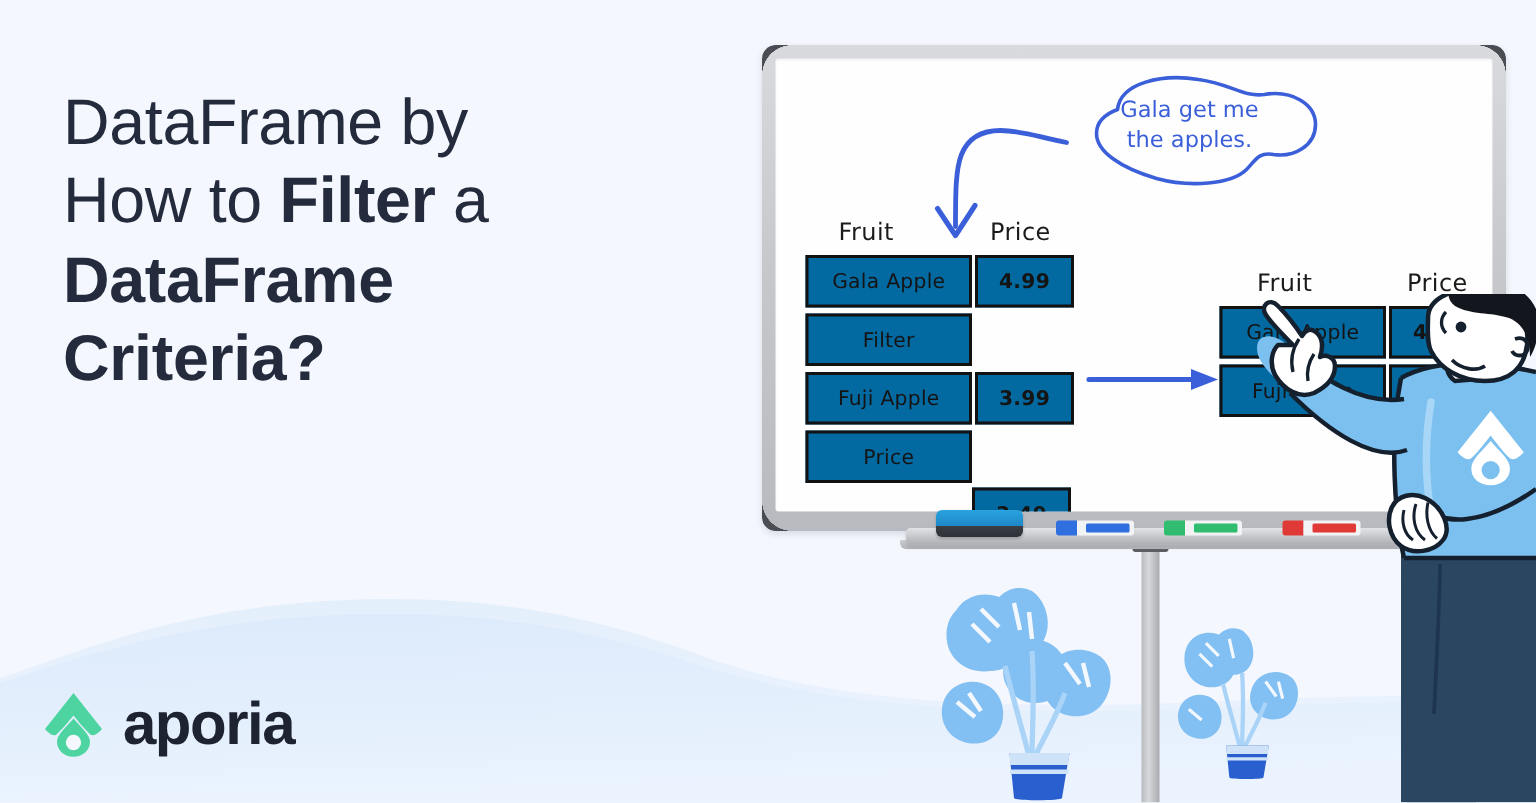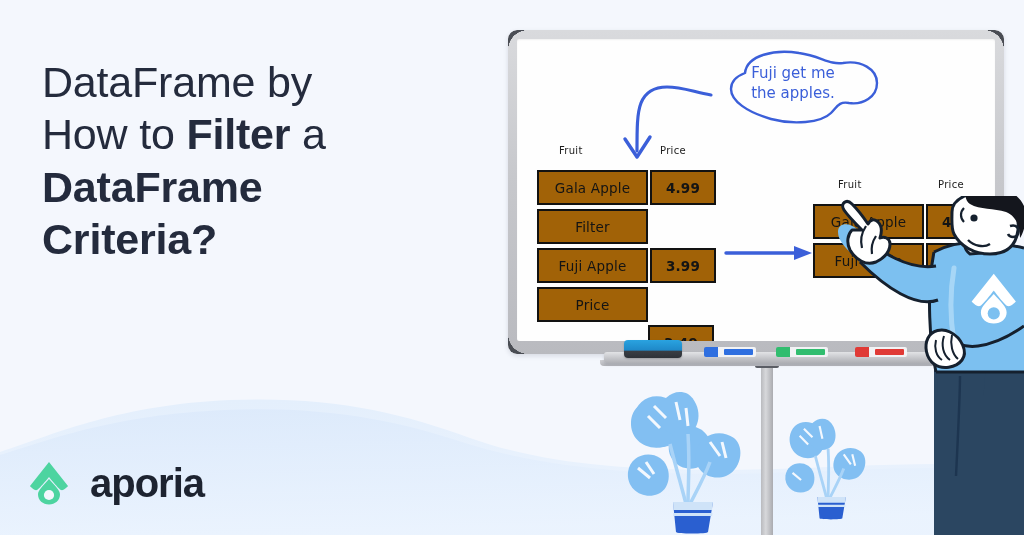--- a/index.html
+++ b/index.html
@@ -16,21 +16,21 @@
   
   .headline{
     position:absolute;left:42px;top:56px;width:420px;
     font-size:43px;line-height:1.22;
     color:#242b3d;letter-spacing:-0.2px;font-weight:400;
   }
   .headline b{font-weight:700;}
   .hl-line{display:block;white-space:nowrap;}
 
   
-  .logo{position:absolute;left:28px;top:460px;display:flex;align-items:center;gap:20px;}
+  .logo{position:absolute;left:28px;top:460px;display:flex;align-items:center;gap:12px;}
   .logo-mark{width:42px;height:46px;display:block;}
   .logo-word{font-size:40px;font-weight:700;color:#1d2330;letter-spacing:-1px;line-height:1;}
 
   
   .board-wrap{position:absolute;left:508px;top:30px;width:496px;height:324px;}
   .board-frame{
     position:absolute;inset:0;border-radius:9px;
     background:linear-gradient(180deg,#d9dadd 0%,#c7c8cc 45%,#b9babf 100%);
     box-shadow:0 2px 5px rgba(40,50,70,.14);
   }
@@ -52,25 +52,25 @@
             mask:radial-gradient(circle 20px at 20px 0px,transparent 99%,#000 100%);}
   .corner.br{right:0;bottom:0;border-bottom-right-radius:9px;
     -webkit-mask:radial-gradient(circle 20px at 0px 0px,transparent 99%,#000 100%);
             mask:radial-gradient(circle 20px at 0px 0px,transparent 99%,#000 100%);}
 
   
   .hand{font-family:"DejaVu Sans", sans-serif;}
 
   .tbl{position:absolute;}
   .tbl .col-head{
-    position:absolute;font-size:10px;color:#1b1b1b;font-weight:400;
+    position:absolute;font-size:16px;color:#1b1b1b;font-weight:400;
     letter-spacing:.3px;
   }
   .cellbox{
-    position:absolute;border:2.4px solid #121212;background:#a16207;
+    position:absolute;border:2.4px solid #121212;background:#0369a1;
     display:flex;align-items:center;justify-content:center;
     font-size:13.5px;color:#141414;letter-spacing:.2px;
   }
   .cellbox.num{font-weight:600;}
 
   
   .tray{
     position:absolute;left:604px;top:352px;width:330px;height:11px;
     background:linear-gradient(180deg,#e2e3e6 0%,#c5c6ca 55%,#aeafb4 100%);
     border-radius:3px;box-shadow:0 2px 3px rgba(40,50,70,.15);
@@ -189,21 +189,21 @@
     <div class="corner tr"></div>
     <div class="corner bl"></div>
     <div class="corner br"></div>
 
     <div class="board-face">
 
       <svg style="position:absolute;left:184px;top:10px;width:182px;height:78px;" viewBox="0 0 182 78">
         <path d="M44 24 C46 6 74 0 98 4 C120 7 128 16 142 14 C160 11 176 20 176 34 C176 48 162 56 148 54 C138 52 136 58 130 64 C120 74 92 76 70 70 C46 63 30 52 30 40 C30 32 36 27 44 24 Z" fill="none" stroke="#3b5fd9" stroke-width="2.4" stroke-linecap="round"></path>
       </svg>
       <div class="hand" style="position:absolute;left:196px;top:24px;width:160px;text-align:center;color:#3b5fd9;font-size:15px;line-height:1.35;">
-        <div>Fuji get me</div>
+        <div>Gala get me</div>
         <div>the apples.</div>
       </div>
 
       <svg style="position:absolute;left:78px;top:38px;width:120px;height:92px;" viewBox="0 0 120 92">
         <path d="M116 18 C96 14 86 10 72 10 C58 10 50 16 46 26 C42 36 42 52 42 74" fill="none" stroke="#3b5fd9" stroke-width="3.2" stroke-linecap="round"></path>
         <path d="M30 62 L42 80 L55 60" fill="none" stroke="#3b5fd9" stroke-width="3.4" stroke-linecap="round" stroke-linejoin="round"></path>
       </svg>
 
       <svg style="position:absolute;left:207px;top:204px;width:96px;height:20px;" viewBox="0 0 96 20">
         <path d="M2 10 L78 10" stroke="#3b5fd9" stroke-width="3.4" stroke-linecap="round"></path>

